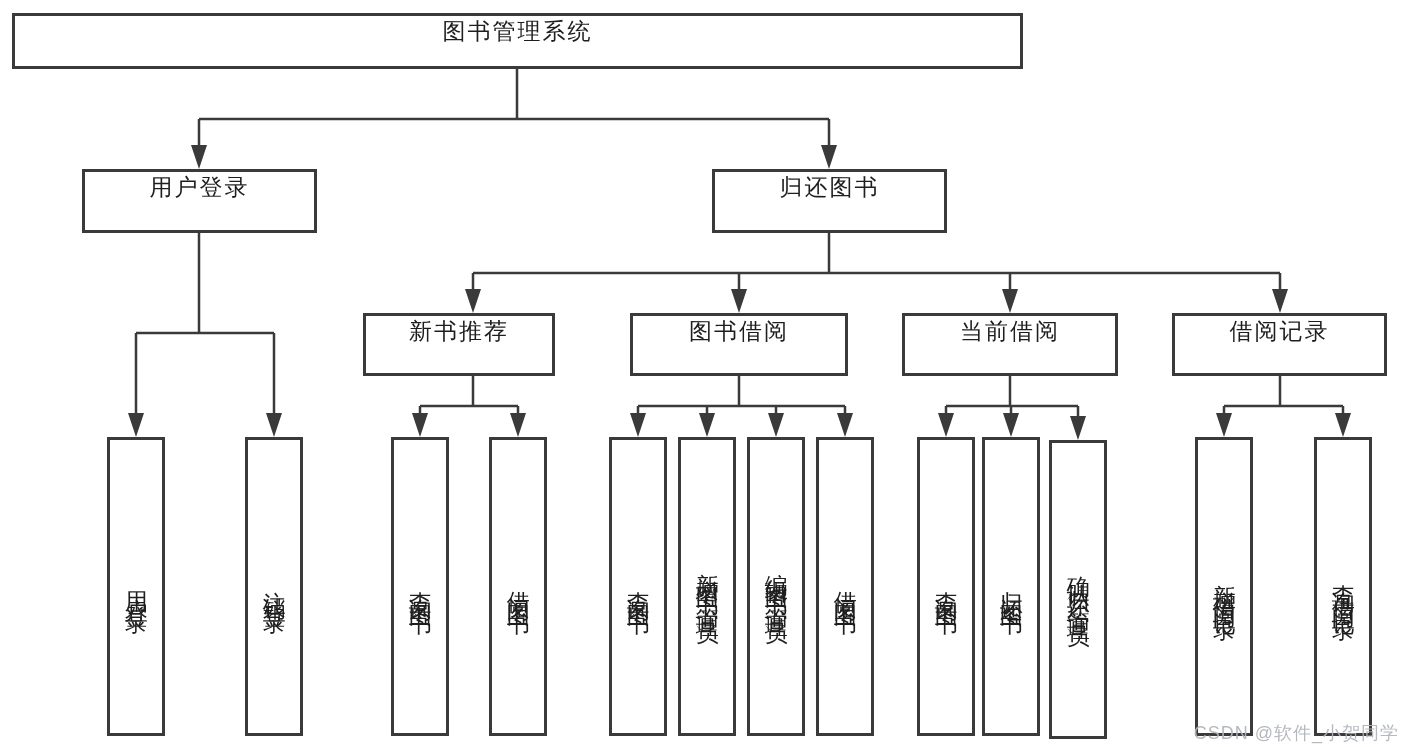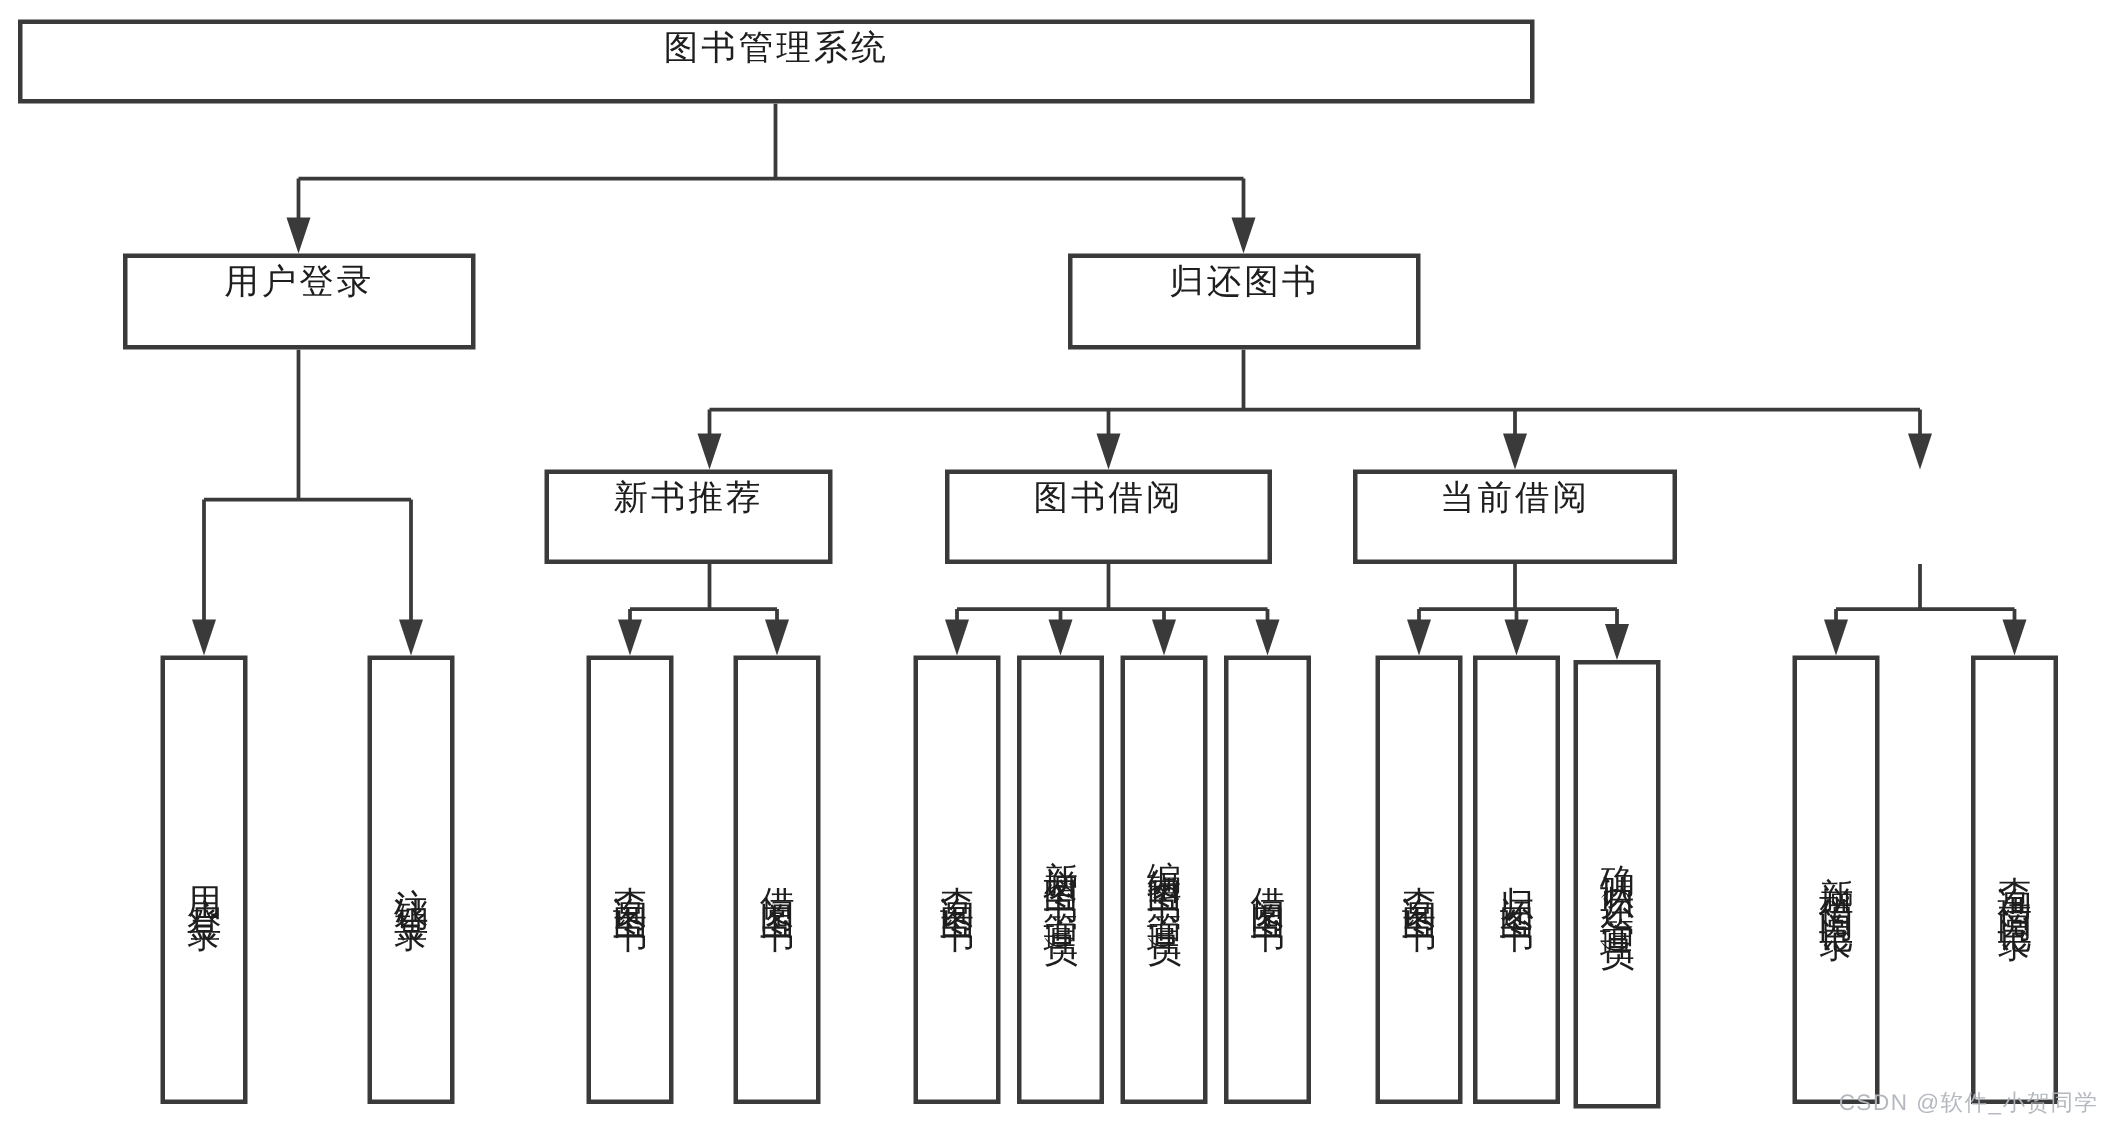--- a/index.html
+++ b/index.html
@@ -29,21 +29,21 @@
     background:#ffffff;
     display:flex;align-items:center;justify-content:center;
   }
   .vnode .vlbl{
     writing-mode:vertical-rl;
     font-size:23px;color:#1e1e1e;
     letter-spacing:7px;line-height:1.1;white-space:nowrap;
   }
   #watermark{
     position:absolute;right:6px;bottom:2px;
-    font-size:15px;letter-spacing:1px;
+    font-size:18px;letter-spacing:1px;
     color:rgba(177,181,188,0.95);
     z-index:9;white-space:nowrap;
   }
 </style>
 </head>
 <body>
 
 <div id="stage">
 
   <svg id="connectors" viewBox="0 0 1405 747">
@@ -92,20 +92,23 @@
 
   <div class="hnode" style="left:363px;top:313px;width:192px;height:63px">
     <span class="lbl">新书推荐</span>
   </div>
   <div class="hnode" style="left:630px;top:313px;width:218px;height:63px">
     <span class="lbl">图书借阅</span>
   </div>
   <div class="hnode" style="left:902px;top:313px;width:216px;height:63px">
     <span class="lbl">当前借阅</span>
   </div>
+  <div class="hnode" style="left:1172px;top:313px;width:215px;height:63px">
+    <span class="lbl">借阅记录</span>
+  </div>
 
   <div class="vnode" style="left:107px">
     <span class="vlbl">用户登录</span>
   </div>
   <div class="vnode" style="left:245px">
     <span class="vlbl">注销登录</span>
   </div>
 
   <div class="vnode" style="left:391px">
     <span class="vlbl">查询图书</span>

